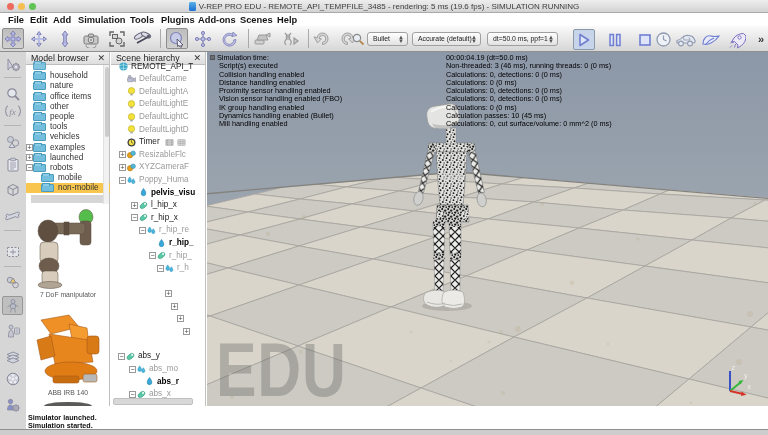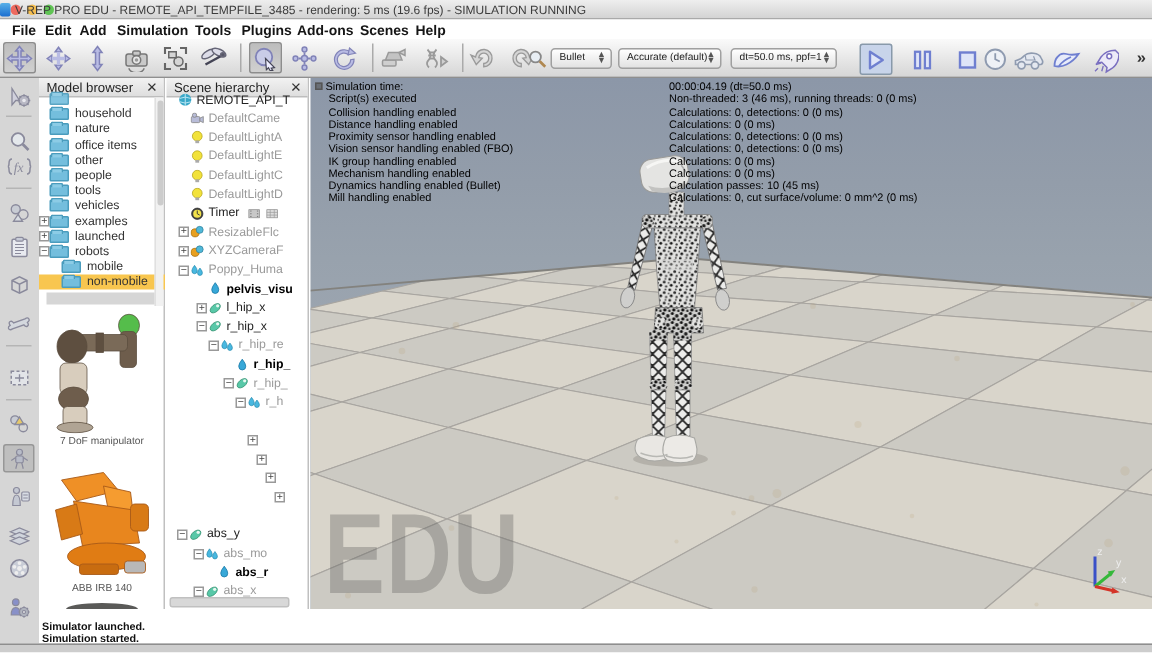--- a/index.html
+++ b/index.html
@@ -3,21 +3,21 @@
 <meta charset="utf-8">
 <style>
 * { margin:0; padding:0; box-sizing:border-box; }
 html,body { width:768px; height:435px; overflow:hidden; font-family:"Liberation Sans", sans-serif; }
 #app { position:relative; width:768px; height:435px; background:#fff; }
 
 
 #titlebar { position:absolute; left:0; top:0; width:768px; height:13px;
   background:linear-gradient(#eeeeee,#d3d3d3); border-bottom:1px solid #a9a9a9; }
 .tl { position:absolute; top:3px; width:7px; height:7px; border-radius:50%; }
-#title-text { position:absolute; left:0; right:0; top:1.5px; font-size:8px; color:#3c3c3c; }
+#title-text { position:absolute; left:0; right:0; top:1.5px; text-align:center; font-size:8px; color:#3c3c3c; }
 #title-ic { display:inline-block; width:7px; height:9px; background:linear-gradient(#58b0e8,#1c6fd0); border-radius:1.5px; vertical-align:-2px; margin-right:3px; }
 
 
 #menubar { position:absolute; left:0; top:13px; width:768px; height:13px; background:#ffffff; }
 #menubar span { position:absolute; top:1.5px; font-size:9.3px; font-weight:600; color:#151515; }
 
 
 #toolbar { position:absolute; left:0; top:26px; width:768px; height:26px;
   background:linear-gradient(#fafafa,#d6d6d6); border-bottom:1px solid #8f8f8f; }
 .tbi { position:absolute; top:2px; width:22px; height:21px; display:flex; align-items:center; justify-content:center; }
@@ -850,24 +850,20 @@
             </tr>
             <tr>
               <td><span style="display:inline-block;width:9px"></span>Vision sensor handling enabled (FBO)</td>
               <td class="v">Calculations: 0, detections: 0 (0 ms)</td>
             </tr>
             <tr>
               <td><span style="display:inline-block;width:9px"></span>IK group handling enabled</td>
               <td class="v">Calculations: 0 (0 ms)</td>
             </tr>
             <tr>
-              <td><span style="display:inline-block;width:9px"></span>Mechanism handling enabled</td>
-              <td class="v">Calculations: 0 (0 ms)</td>
-            </tr>
-            <tr>
               <td><span style="display:inline-block;width:9px"></span>Dynamics handling enabled (Bullet)</td>
               <td class="v">Calculation passes: 10 (45 ms)</td>
             </tr>
             <tr>
               <td><span style="display:inline-block;width:9px"></span>Mill handling enabled</td>
               <td class="v">Calculations: 0, cut surface/volume: 0 mm^2 (0 ms)</td>
             </tr>
           </tbody>
         </table>
       </div>

